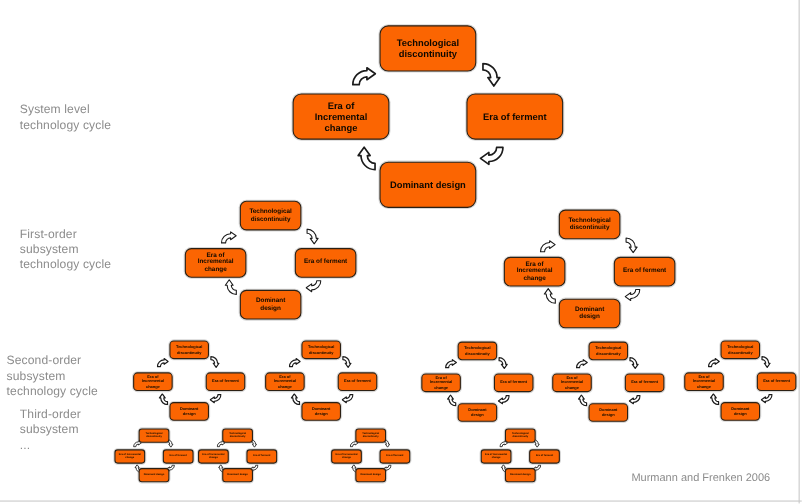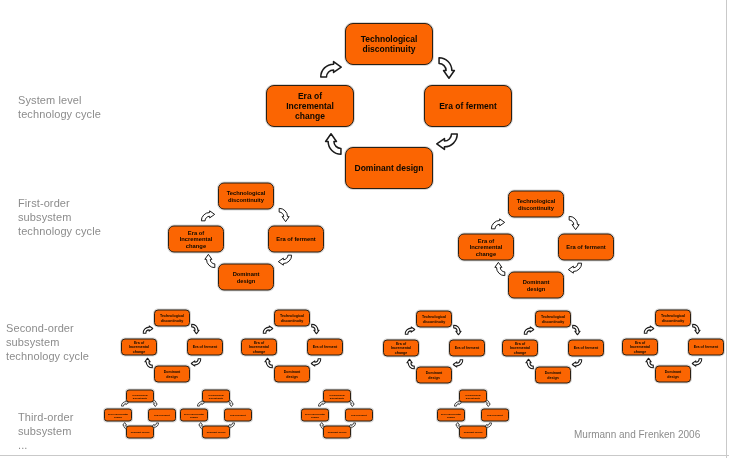--- a/index.html
+++ b/index.html
@@ -86,31 +86,31 @@
 </style>
 </head>
 <body>
 
 <div id="canvas">
 
   <div class="rowlabel" style="left:18px;top:93px">
     <div>System level</div>
     <div>technology cycle</div>
   </div>
-  <div class="rowlabel" style="left:18px;top:196px">
+  <div class="rowlabel" style="left:18px;top:206px">
     <div>First-order</div>
     <div>subsystem</div>
     <div>technology cycle</div>
   </div>
   <div class="rowlabel" style="left:6px;top:321px">
     <div>Second-order</div>
     <div>subsystem</div>
     <div>technology cycle</div>
   </div>
-  <div class="rowlabel" style="left:18px;top:410px">
+  <div class="rowlabel" style="left:18px;top:370px">
     <div>Third-order</div>
     <div>subsystem</div>
     <div>...</div>
   </div>
 
   <div class="cycle l0" style="left:389px;top:106px">
     <svg class="arr tl" viewBox="0 0 36 36">
         <path d="M4,2 A20,20 0 0 1 24,22 L28,22 L19.5,34 L11,22 L15,22 A11,11 0 0 0 4,11 Z"></path>
       </svg>
     <svg class="arr tr" viewBox="0 0 36 36">

